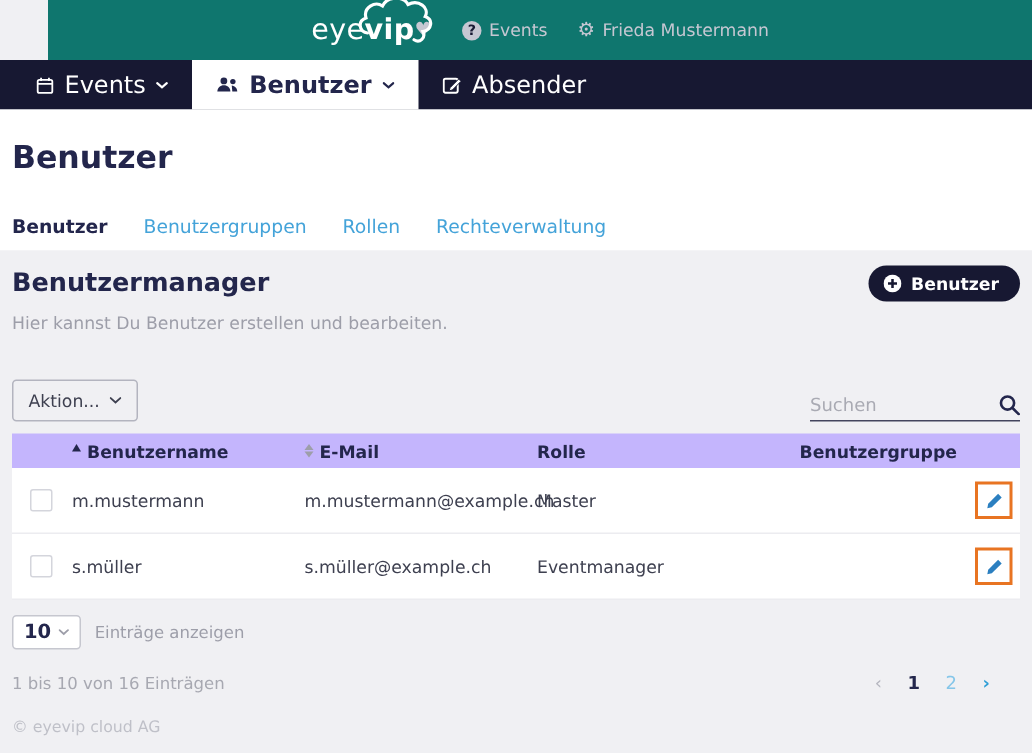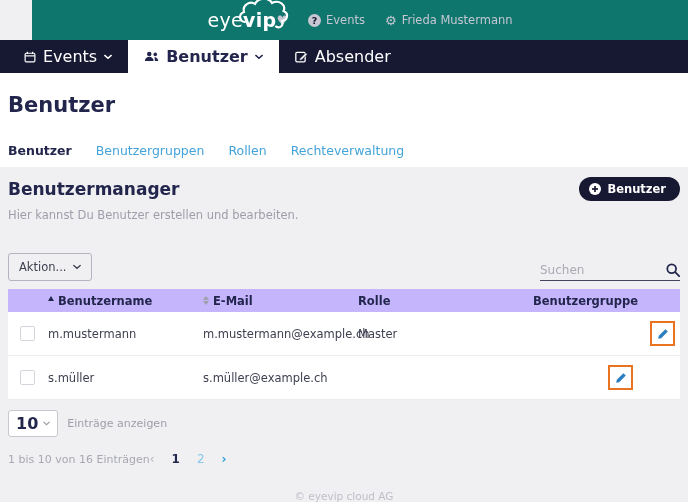--- a/index.html
+++ b/index.html
@@ -55,31 +55,31 @@
   .sort-both { display:inline-flex; flex-direction:column; gap:1.5px; }
   .sort-both i { width:0; height:0; border-left:3px solid transparent; border-right:3px solid transparent; display:block; }
   .sort-both .up { border-bottom:4px solid #9d9ea9; }
   .sort-both .down { border-top:4px solid #9d9ea9; }
   .checkbox { width:15px; height:15px; border:1px solid #d4d5dc; border-radius:2px; background:#fff; margin-left:12px; cursor:pointer; display:block; }
   .edit-cell { display:flex; justify-content:flex-end; padding-right:5px; }
   .edit-box { width:25px; height:25px; border:2px solid #e87422; background:#fff; display:flex; align-items:center; justify-content:center; cursor:pointer; }
 
   
   .pagesize-row { margin-top:10px; display:flex; align-items:center; gap:9px; }
-  .pagesize-select { display:flex; align-items:center; gap:5px; background:#fff; border:1px solid #c6c7cf; border-radius:3px; padding:3px 7px; font-size:16px; font-weight:700; color:#23264c; cursor:pointer; font-family:inherit; }
+  .pagesize-select { display:flex; align-items:center; gap:5px; background:#fff; border:1px solid #c6c7cf; border-radius:3px; padding:3px 7px; font-size:13px; font-weight:700; color:#23264c; cursor:pointer; font-family:inherit; }
   .pagesize-label { color:#9d9ea9; font-size:11px; }
-  .info-row { margin-top:15px; display:flex; align-items:center; }
+  .info-row { margin-top:15px; display:flex; justify-content:space-between; align-items:center; }
   .entries-info { color:#a7a8b1; font-size:11px; }
   .pager { display:flex; align-items:center; gap:17px; font-size:12px; padding-right:20px; }
   .pg-prev { color:#b5b6bf; cursor:default; }
   .pg-current { color:#23264c; font-weight:700; cursor:pointer; }
   .pg-link { color:#85c6e9; cursor:pointer; }
   .pg-next { color:#2f9fd6; font-weight:700; cursor:pointer; }
 
-  .footer { margin-top:auto; text-align:center; padding-bottom:0; color:#bfc0c8; font-size:10.5px; }
+  .footer { margin-top:auto; text-align:left; padding-bottom:11px; color:#bfc0c8; font-size:10.5px; }
 </style>
 </head>
 <body>
 
 <div class="app">
 
   <header class="topbar">
     <div class="logo">
       <span class="eye">eye</span><span class="vip">vip</span>
       <svg width="54" height="36" viewBox="0 0 54 36">
@@ -216,20 +216,21 @@
           </span>
         </div>
       </div>
 
       <div class="trow tbody-row">
         <div>
             <span class="checkbox"></span>
           </div>
         <div>s.müller</div>
         <div>s.müller@example.ch</div>
+        <div>Eventmanager</div>
         <div></div>
         <div class="edit-cell">
           <span class="edit-box">
             <svg width="12" height="12" viewBox="0 0 16 16">
                 <path d="M11.2 1.6l3.2 3.2L5.6 13.6l-4 .8.8-4z" fill="#2b7fc0"></path>
               </svg>
           </span>
         </div>
       </div>
     </div>

